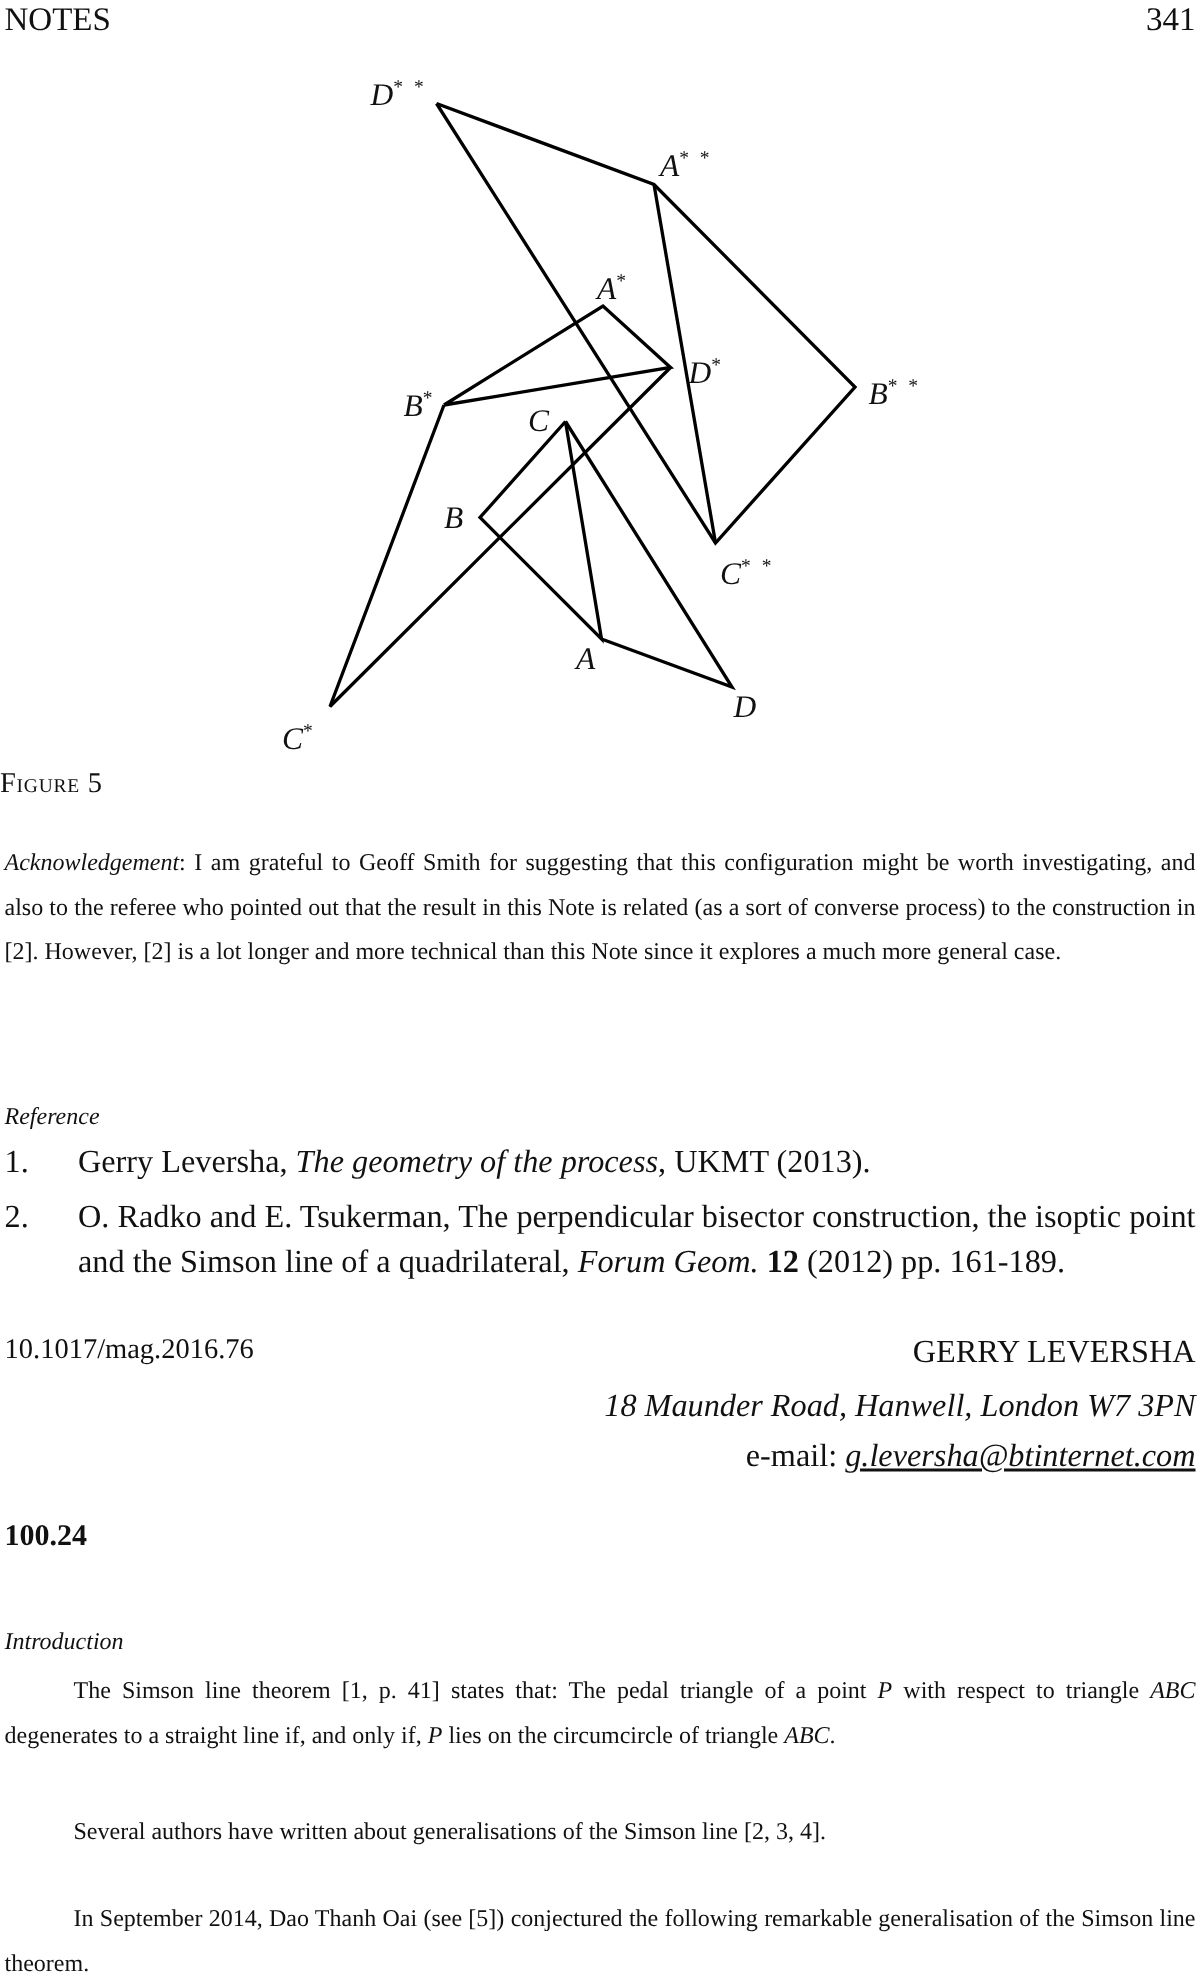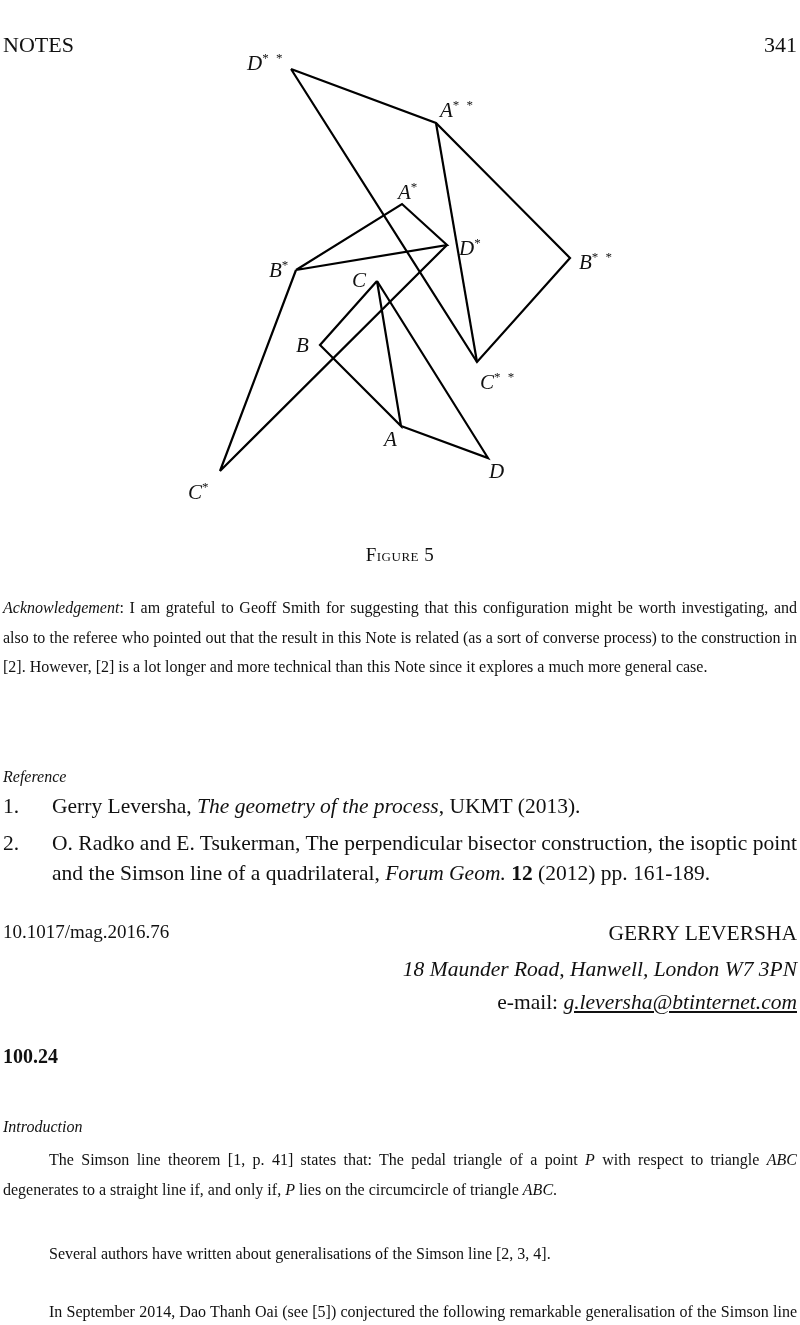--- a/index.html
+++ b/index.html
@@ -1,25 +1,25 @@
 <!DOCTYPE html>
 <html><head>
 <meta charset="utf-8">
 <style>
   html, body { margin: 0; padding: 0; background: #fff; }
   body { width: 800px; height: 1325px; position: relative; overflow: hidden;
          font-family: "Liberation Serif", "DejaVu Serif", serif; color: #111; }
-  .abs { position: absolute; margin-top: 32px; }
+  .abs { position: absolute; }
   .header { top: 0; left: 3px; right: 3px; height: 30px; font-size: 22px; line-height: 26px; }
   .header .left { position: absolute; left: 0; top: 0; }
   .header .right { position: absolute; right: 0; top: 0; }
   svg.fig { position: absolute; left: 0; top: 0; }
   .lbl { position: absolute; font-style: italic; font-size: 21px; line-height: 22px; }
   .lbl sup { font-size: 13px; font-style: normal; vertical-align: 8px; letter-spacing: 2px; }
-  .caption { top: 512px; left: 0; width: 800px; text-align: center; font-size: 19px; font-variant: small-caps; letter-spacing: 0.5px; }
+  .caption { top: 512px; left: 0; width: 800px; text-align: left; font-size: 19px; font-variant: small-caps; letter-spacing: 0.5px; }
   .para { left: 3px; width: 794px; font-size: 16px; line-height: 29.7px; text-align: justify; }
   .ack { top: 561px; }
   .refhead { top: 730px; font-style: italic; }
   .refitem { left: 3px; width: 794px; font-size: 21.5px; line-height: 29.7px; }
   .refitem .num { position: absolute; left: 0; top: 0; }
   .refitem .body { margin-left: 49px; text-align: justify; }
   .ref1 { top: 760px; }
   .ref2 { top: 797px; }
   .doi { top: 889px; left: 3px; font-size: 19px; }
   .author { top: 889px; right: 3px; font-size: 21.5px; }

